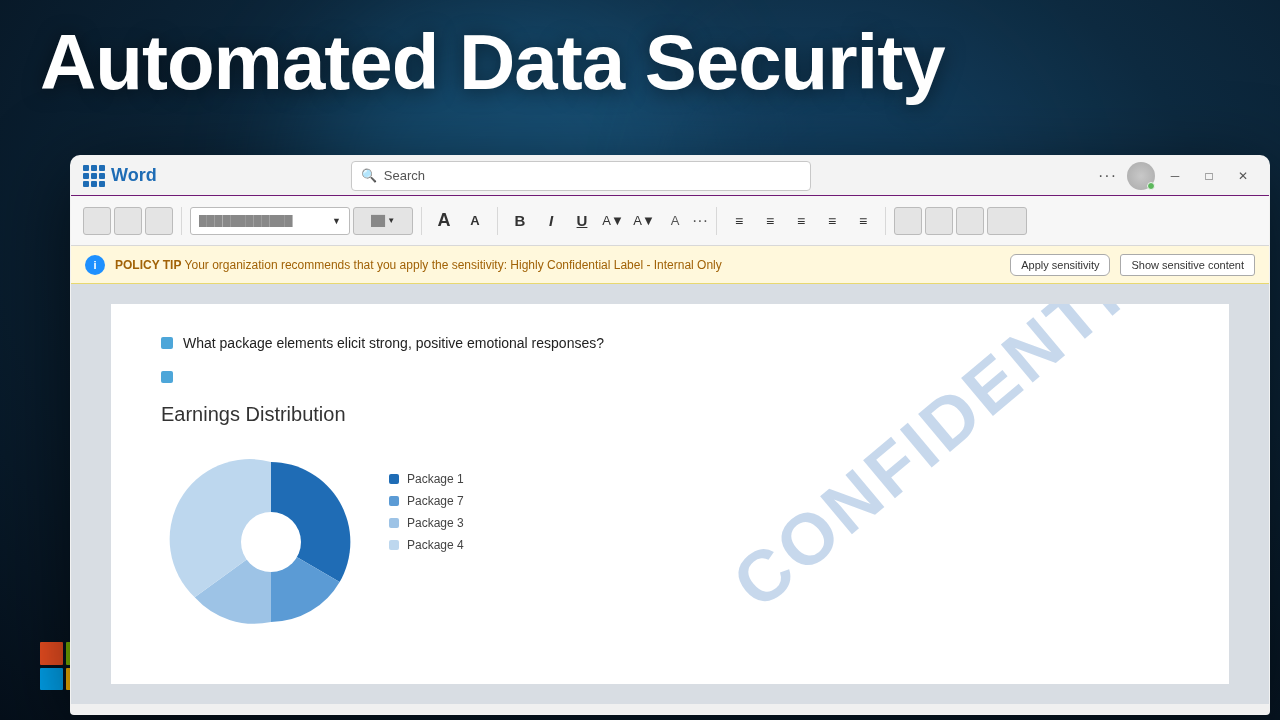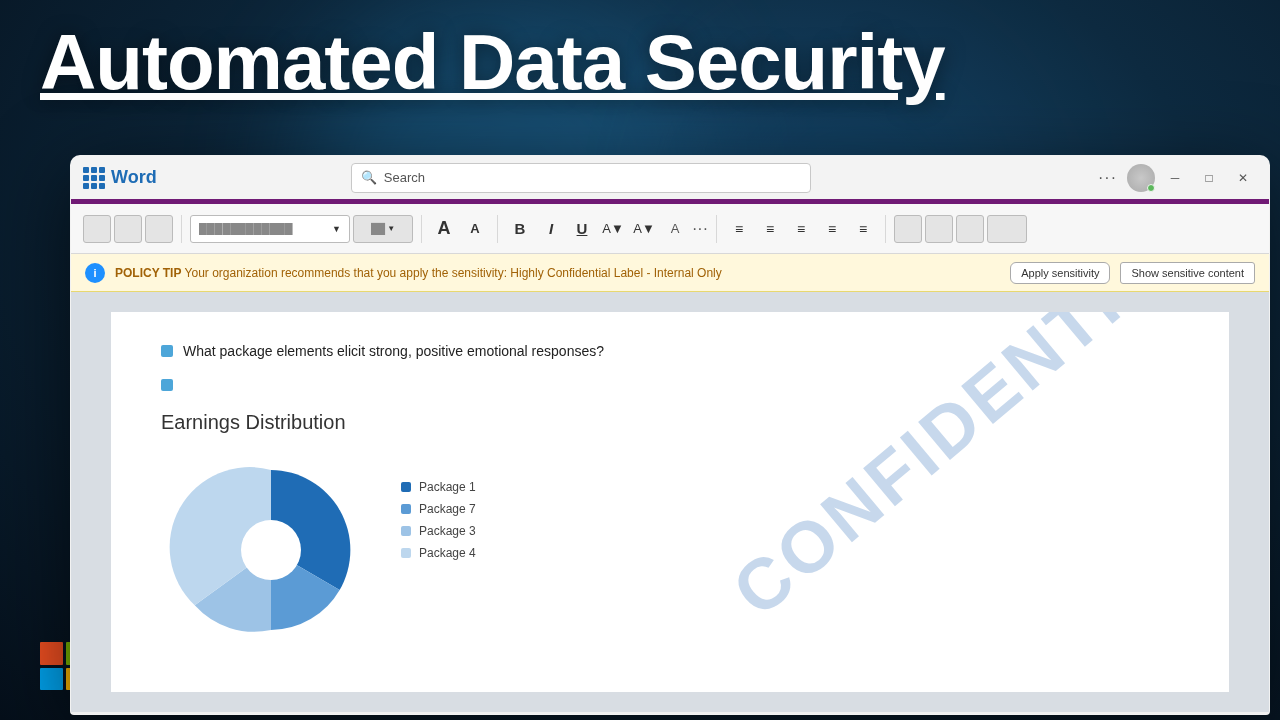--- a/index.html
+++ b/index.html
@@ -34,21 +34,20 @@
     .main-title {
       position: absolute;
       top: 20px;
       left: 40px;
       font-size: 78px;
       font-weight: 900;
       color: #ffffff;
       line-height: 1.1;
       text-shadow: 0 2px 20px rgba(0,0,0,0.5);
       letter-spacing: -1px;
-      text-decoration: underline;
     }
 
     
     .ms-brand {
       position: absolute;
       bottom: 30px;
       left: 40px;
       display: flex;
       align-items: center;
       gap: 12px;
@@ -81,26 +80,26 @@
       background: #f0f0f0;
       border-radius: 10px 10px 4px 4px;
       overflow: hidden;
       box-shadow: 0 20px 80px rgba(0,0,0,0.6);
       border: 1px solid rgba(255,255,255,0.15);
     }
 
     
     .title-bar {
       background: #f3f3f3;
-      height: 48px;
+      height: 40px;
       display: flex;
       align-items: center;
       padding: 0 12px;
       gap: 8px;
-      border-bottom: 5px solid #701a75;
+      border-bottom: 1px solid #701a75;
     }
     .word-logo-area {
       display: flex;
       align-items: center;
       gap: 6px;
       min-width: 120px;
     }
     .word-grid-icon {
       display: grid;
       grid-template-columns: repeat(3,6px);
@@ -325,21 +324,21 @@
       font-size: 20px;
       color: #333;
       margin: 20px 0 16px 0;
       font-weight: 400;
     }
 
     
     .chart-area {
       display: flex;
       align-items: flex-start;
-      gap: 20px;
+      gap: 8px;
       margin-top: 10px;
       text-align: center;
     }
 
     
     .pie-chart-svg {
       width: 220px;
       height: 200px;
       flex-shrink: 0;
     }

